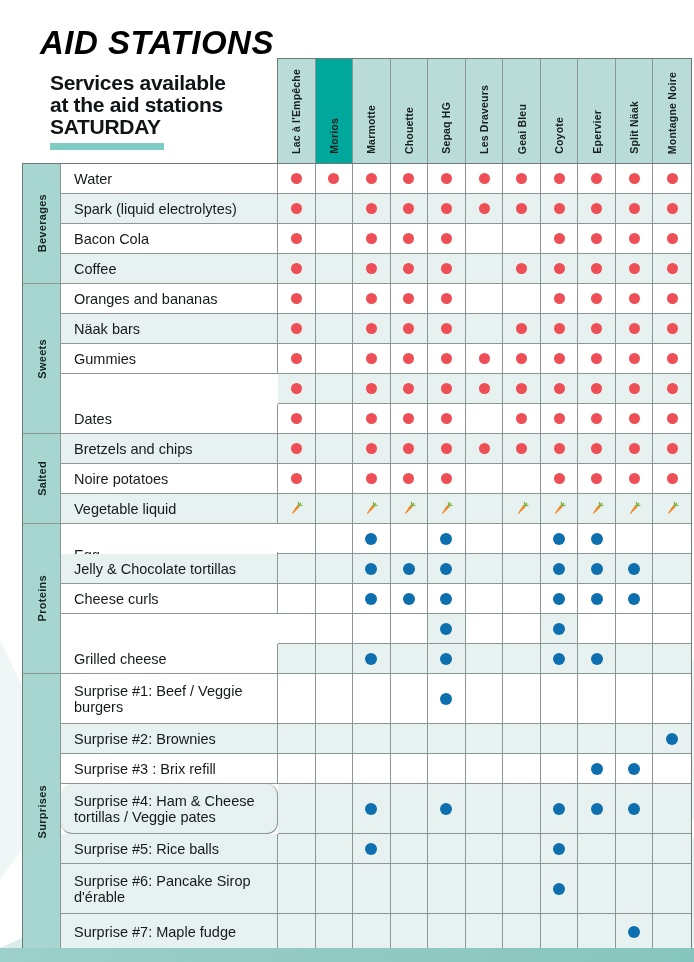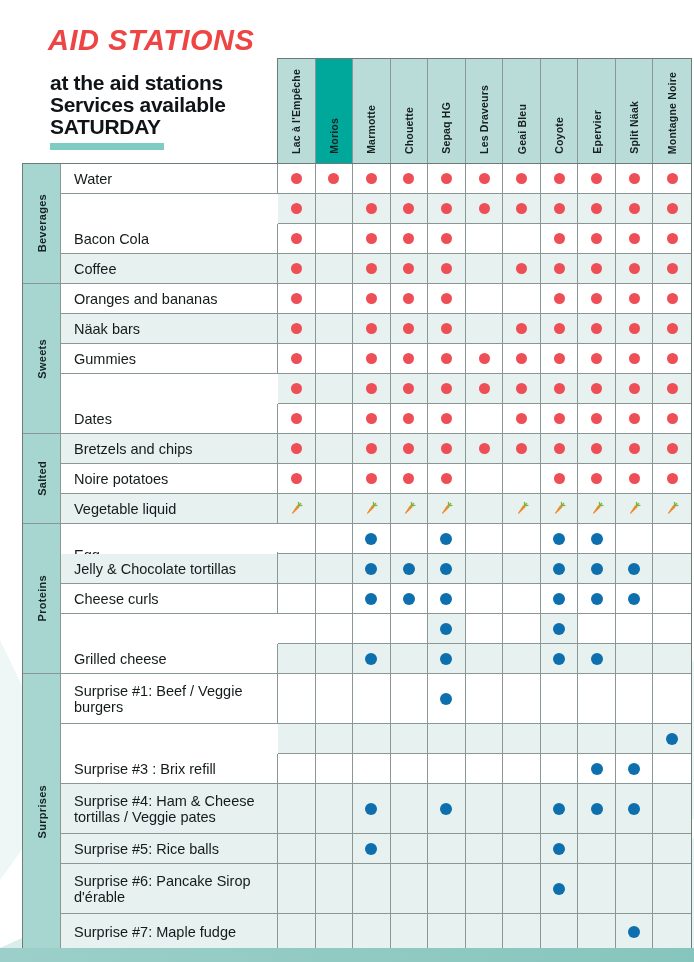--- a/index.html
+++ b/index.html
@@ -13,23 +13,23 @@
   .deco{position:absolute;pointer-events:none;}
   .footer-band{left:0;bottom:0;width:694px;height:14px;background:linear-gradient(90deg,#9ccfc9,#86c5bd);z-index:3;}
   .tri1{left:0;bottom:14px;width:360px;height:90px;background:rgba(121,190,182,.28);clip-path:polygon(0 100%,100% 100%,55% 0);z-index:0;}
   .tri2{left:300px;bottom:14px;width:394px;height:110px;background:rgba(121,190,182,.18);clip-path:polygon(0 100%,100% 100%,100% 0);z-index:0;}
   .tri3{left:0;top:640px;width:70px;height:240px;background:rgba(121,190,182,.12);clip-path:polygon(0 0,0 100%,100% 60%);z-index:0;}
   .tri4{right:0;top:660px;width:60px;height:160px;background:rgba(121,190,182,.14);clip-path:polygon(100% 0,100% 100%,0 55%);z-index:0;}
   .tri5{left:120px;bottom:14px;width:300px;height:46px;background:rgba(255,255,255,.25);clip-path:polygon(0 100%,100% 100%,50% 0);z-index:1;}
 
   
   .title{
-    position:absolute;left:48px;top:24px;z-index:2;
-    font-size:29px;font-weight:bold;font-style:italic;
-    letter-spacing:.5px;color:#ef4444;
+    position:absolute;left:40px;top:24px;z-index:2;
+    font-size:33px;font-weight:bold;font-style:italic;
+    letter-spacing:.5px;color:#000000;
   }
   .subtitle{
     position:absolute;left:50px;top:72px;z-index:2;
     font-size:21px;font-weight:bold;color:#101417;
     line-height:22px;letter-spacing:-.3px;
   }
   .subtitle-bar{width:114px;height:7px;background:#7fccc5;margin-top:5px;}
 
   
   .col-headers{
@@ -94,22 +94,22 @@
 
 <div class="deco tri3"></div>
 <div class="deco tri4"></div>
 <div class="deco tri1"></div>
 <div class="deco tri2"></div>
 <div class="deco tri5"></div>
 <div class="deco footer-band"></div>
 
 <div class="title">AID STATIONS</div>
 <div class="subtitle">
+  <div>Services available</div>
   <div>at the aid stations</div>
-  <div>Services available</div>
   <div>SATURDAY</div>
   <div class="subtitle-bar"></div>
 </div>
 
 <div class="col-headers">
     <div class="col-header">
       <span>Lac à l'Empêche</span>
     </div>
     <div class="col-header hl">
       <span>Morios</span>
@@ -174,20 +174,21 @@
     </div>
     <div class="mark-cell" style="grid-area: 1 / 11;">
       <span class="dot red"></span>
     </div>
     <div class="mark-cell" style="grid-area: 1 / 12;">
       <span class="dot red"></span>
     </div>
     <div class="mark-cell last" style="grid-area: 1 / 13;">
       <span class="dot red"></span>
     </div>
+    <div class="label-cell tint" style="grid-area: 2 / 2;">Spark (liquid electrolytes)</div>
     <div class="mark-cell tint" style="grid-area: 2 / 3;">
       <span class="dot red"></span>
     </div>
     <div class="mark-cell tint" style="grid-area: 2 / 4;"></div>
     <div class="mark-cell tint" style="grid-area: 2 / 5;">
       <span class="dot red"></span>
     </div>
     <div class="mark-cell tint" style="grid-area: 2 / 6;">
       <span class="dot red"></span>
     </div>
@@ -678,20 +679,21 @@
     <div class="mark-cell" style="grid-area: 18 / 6;"></div>
     <div class="mark-cell" style="grid-area: 18 / 7;">
       <span class="dot blue"></span>
     </div>
     <div class="mark-cell" style="grid-area: 18 / 8;"></div>
     <div class="mark-cell" style="grid-area: 18 / 9;"></div>
     <div class="mark-cell" style="grid-area: 18 / 10;"></div>
     <div class="mark-cell" style="grid-area: 18 / 11;"></div>
     <div class="mark-cell" style="grid-area: 18 / 12;"></div>
     <div class="mark-cell last" style="grid-area: 18 / 13;"></div>
+    <div class="label-cell tint" style="grid-area: 19 / 2;">Surprise #2: Brownies</div>
     <div class="mark-cell tint" style="grid-area: 19 / 3;"></div>
     <div class="mark-cell tint" style="grid-area: 19 / 4;"></div>
     <div class="mark-cell tint" style="grid-area: 19 / 5;"></div>
     <div class="mark-cell tint" style="grid-area: 19 / 6;"></div>
     <div class="mark-cell tint" style="grid-area: 19 / 7;"></div>
     <div class="mark-cell tint" style="grid-area: 19 / 8;"></div>
     <div class="mark-cell tint" style="grid-area: 19 / 9;"></div>
     <div class="mark-cell tint" style="grid-area: 19 / 10;"></div>
     <div class="mark-cell tint" style="grid-area: 19 / 11;"></div>
     <div class="mark-cell tint" style="grid-area: 19 / 12;"></div>
@@ -707,21 +709,21 @@
     <div class="mark-cell" style="grid-area: 20 / 8;"></div>
     <div class="mark-cell" style="grid-area: 20 / 9;"></div>
     <div class="mark-cell" style="grid-area: 20 / 10;"></div>
     <div class="mark-cell" style="grid-area: 20 / 11;">
       <span class="dot blue"></span>
     </div>
     <div class="mark-cell" style="grid-area: 20 / 12;">
       <span class="dot blue"></span>
     </div>
     <div class="mark-cell last" style="grid-area: 20 / 13;"></div>
-    <div class="label-cell tint" style="grid-area: 21 / 2;">Surprise #4: Ham &amp; Cheese tortillas / Veggie pates</div>
+    <div class="label-cell tint" style="grid-area: 21 / 2; border-radius: 11px;">Surprise #4: Ham &amp; Cheese tortillas / Veggie pates</div>
     <div class="mark-cell tint" style="grid-area: 21 / 3;"></div>
     <div class="mark-cell tint" style="grid-area: 21 / 4;"></div>
     <div class="mark-cell tint" style="grid-area: 21 / 5;">
       <span class="dot blue"></span>
     </div>
     <div class="mark-cell tint" style="grid-area: 21 / 6;"></div>
     <div class="mark-cell tint" style="grid-area: 21 / 7;">
       <span class="dot blue"></span>
     </div>
     <div class="mark-cell tint" style="grid-area: 21 / 8;"></div>

